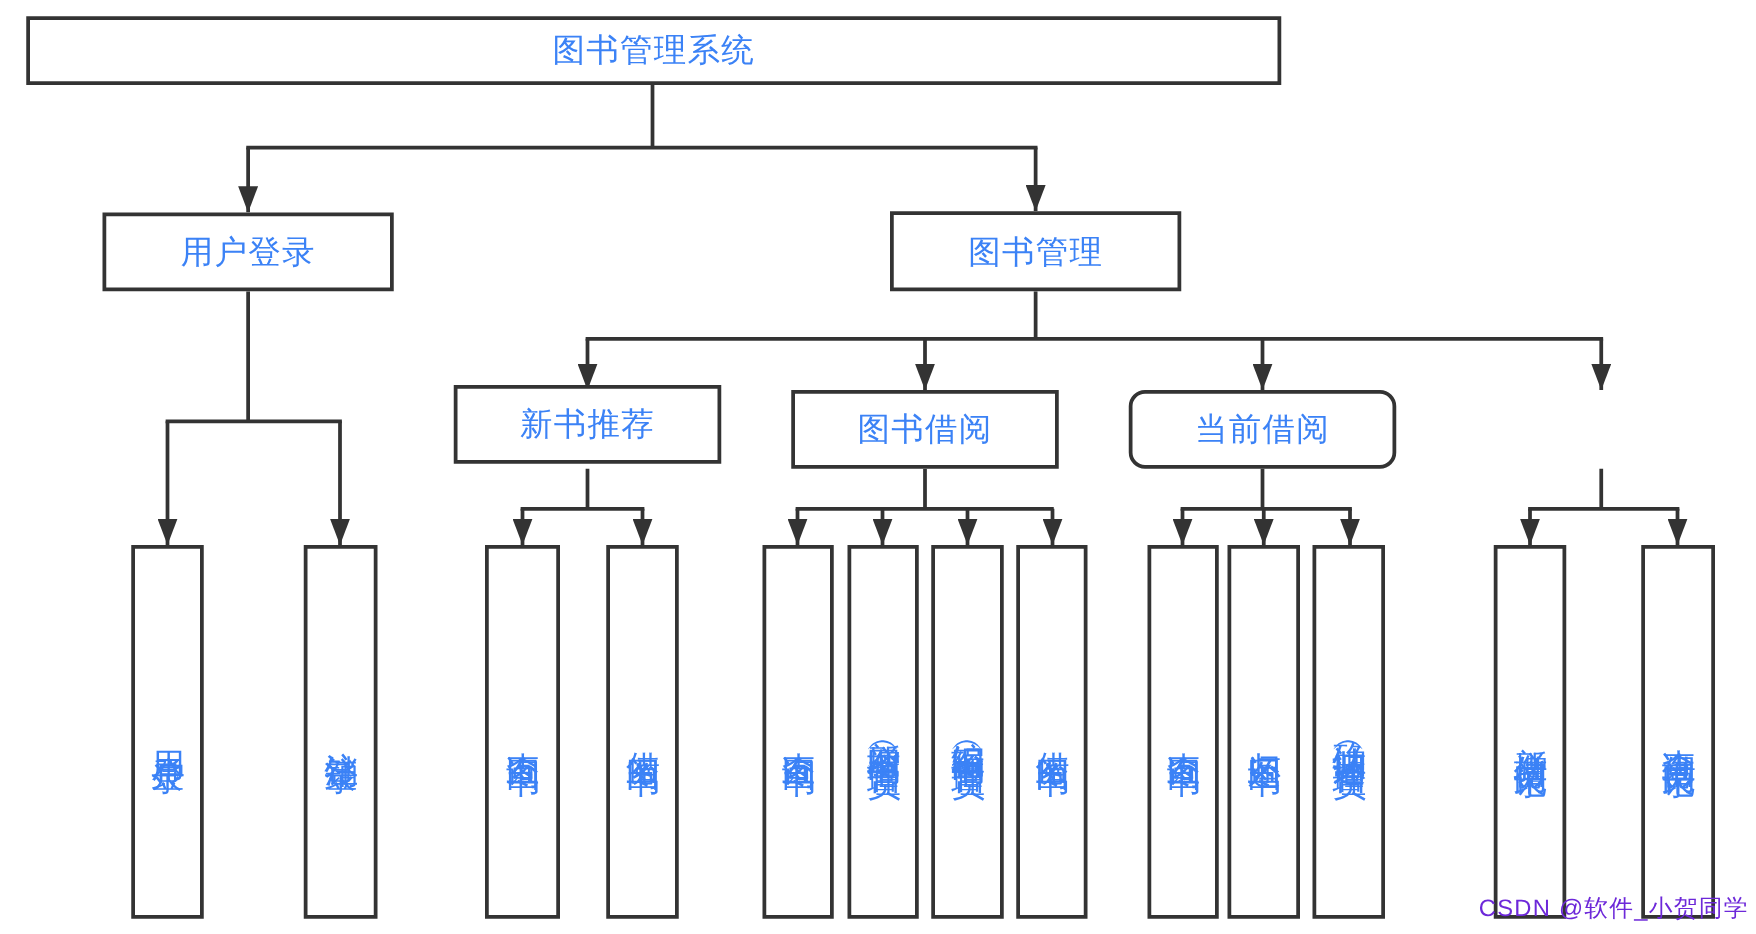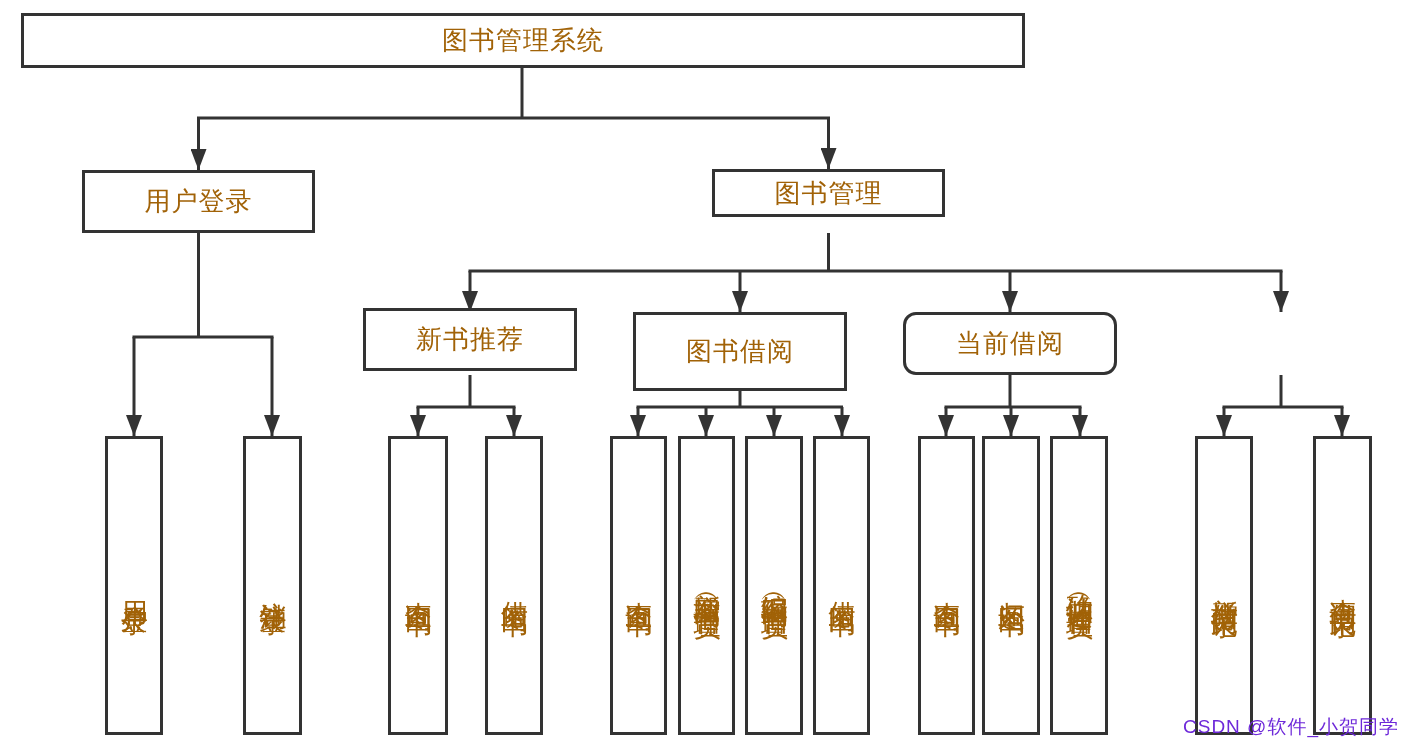--- a/index.html
+++ b/index.html
@@ -20,21 +20,21 @@
     z-index: 1;
   }
   .node {
     position: absolute;
     box-sizing: border-box;
     background: #ffffff;
     border: 3px solid #333333;
     display: flex;
     align-items: center;
     justify-content: center;
-    color: #a16207;
+    color: #3b82f6;
     z-index: 2;
   }
   .h-node {
     font-size: 26px;
     letter-spacing: 1px;
     white-space: nowrap;
   }
   .v-node .v-text {
     writing-mode: vertical-rl;
     text-orientation: mixed;
@@ -105,24 +105,24 @@
       <path d="M1281,375 V408"></path>
       <path d="M1222.5,407 H1343.5"></path>
       <path d="M1224,407 V436" marker-end="url(#arrow)"></path>
       <path d="M1342,407 V436" marker-end="url(#arrow)"></path>
     </g>
   </svg>
 
   <div class="node h-node" style="left:21px; top:13px; width:1004px; height:55px;">图书管理系统</div>
 
   <div class="node h-node" style="left:82px; top:170px; width:233px; height:63px;">用户登录</div>
-  <div class="node h-node" style="left:712px; top:169px; width:233px; height:48px;">图书管理</div>
+  <div class="node h-node" style="left:712px; top:169px; width:233px; height:64px;">图书管理</div>
 
   <div class="node h-node" style="left:363px; top:308px; width:214px; height:63px;">新书推荐</div>
-  <div class="node h-node" style="left:633px; top:312px; width:214px; height:79px;">图书借阅</div>
+  <div class="node h-node" style="left:633px; top:312px; width:214px; height:63px;">图书借阅</div>
   <div class="node h-node" style="left:903px; top:312px; width:214px; height:63px;border-radius:13px;">当前借阅</div>
 
   <div class="node v-node" style="left:105px; top:436px; width:58px; height:299px;">
     <span class="v-text">用户登录</span>
   </div>
   <div class="node v-node" style="left:243px; top:436px; width:59px; height:299px;">
     <span class="v-text">注销登录</span>
   </div>
 
   <div class="node v-node" style="left:388px; top:436px; width:60px; height:299px;">

